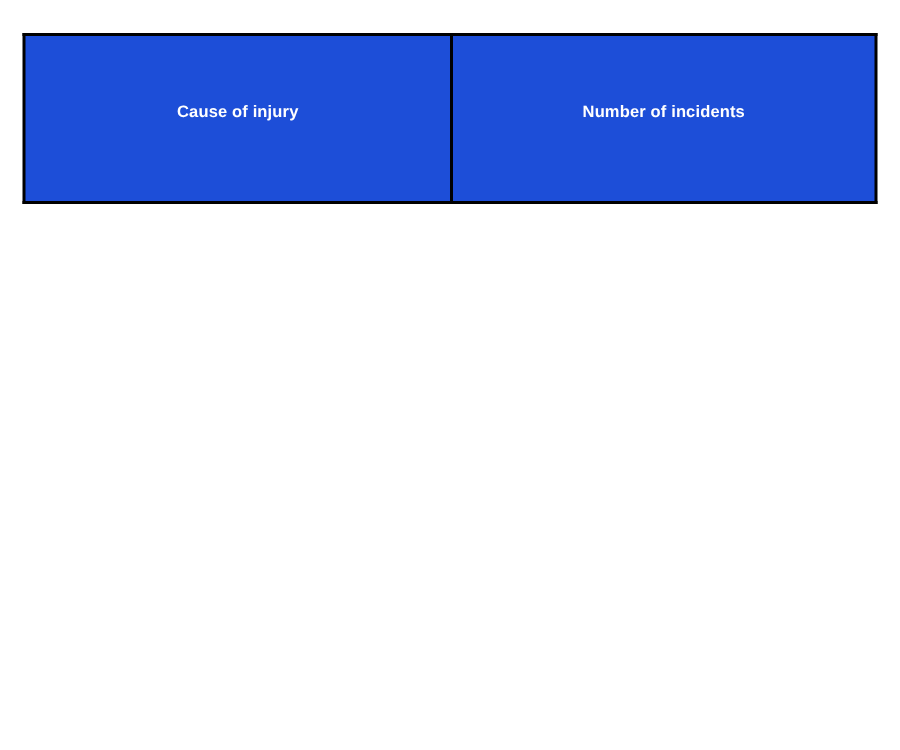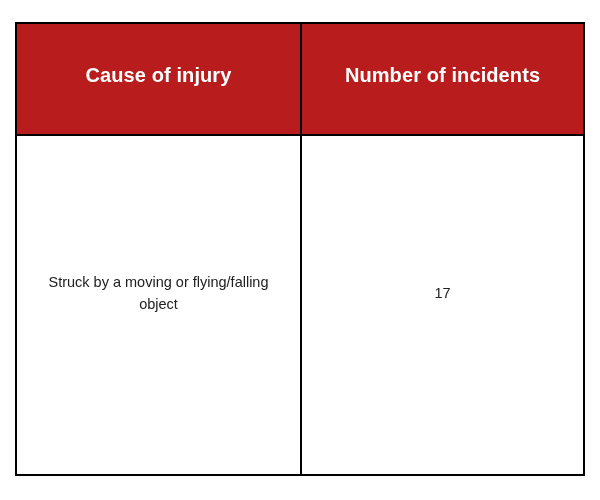--- a/index.html
+++ b/index.html
@@ -37,27 +37,27 @@
     border: 2px solid #000000;
     padding: 0;
     margin: 0;
   }
 
   .col-cause  { width: 285px; }
   .col-number { width: 283px; }
 
   
   .injury-table thead th {
-    background: #b91c1c;
+    background: #1d4ed8;
     border-color: #000000;
     height: 110px;
     vertical-align: middle;
     text-align: center;
     color: #ffffff;
-    font-size: 20px;
+    font-size: 11px;
     font-weight: bold;
     letter-spacing: 0.1px;
   }
   .header-inner {
     display: block;
     padding: 0 10px;
     position: relative;
     top: -4px;
   }
 
@@ -98,26 +98,18 @@
         <th>
           <span class="header-inner">Cause of injury</span>
         </th>
         <th>
           <span class="header-inner">Number of incidents</span>
         </th>
       </tr>
     </thead>
 
     <tbody>
-      <tr class="row-1">
-        <td>
-          <span class="cell-inner">Struck by a moving or flying/falling object</span>
-        </td>
-        <td>
-          <span class="cell-inner">17</span>
-        </td>
-      </tr>
 
 
     </tbody>
   </table>
 
 </div>
 
 </body></html>

